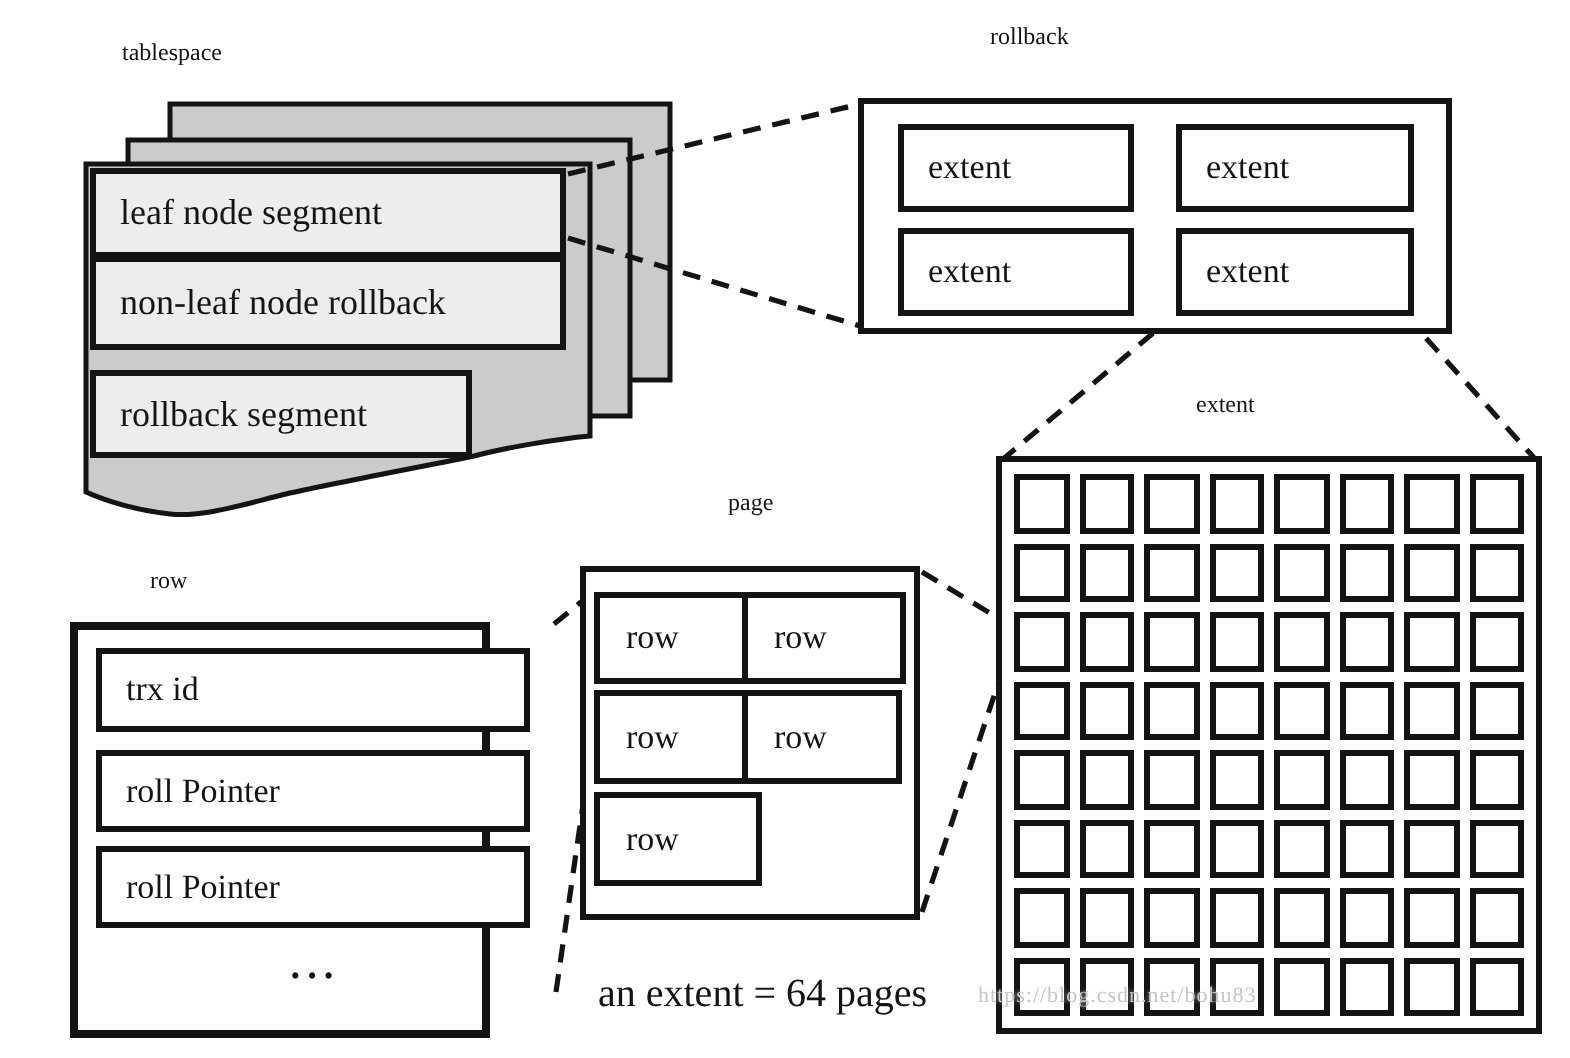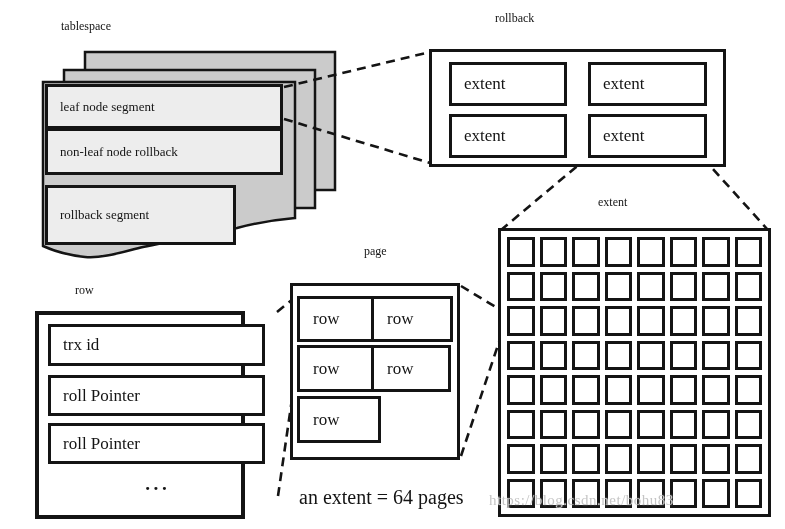--- a/index.html
+++ b/index.html
@@ -11,34 +11,34 @@
   #canvas{position:relative;width:785px;height:529px;background:var(--background);overflow:hidden;}
   #underlay{position:absolute;left:0;top:0;z-index:0;}
   .abs{position:absolute;box-sizing:border-box;}
   .lbl{font-size:12px;line-height:18px;white-space:pre;z-index:2;}
   .box{border:3px solid var(--border);background:var(--box_fill);z-index:1;}
   .cellbox{border:3px solid var(--border);background:var(--box_fill);
            display:flex;align-items:center;font-size:17px;white-space:pre;}
   .pl{padding-left:12px;}
   
   .strip{background:var(--panel);border:3px solid var(--border);
-         display:flex;align-items:center;font-size:13px;z-index:1;}
+         display:flex;align-items:center;font-size:18px;z-index:1;}
   
   #segment-box .ext{position:absolute;box-sizing:border-box;}
   
   #extent-grid{display:grid;grid-template-columns:repeat(8,1fr);grid-template-rows:repeat(8,1fr);
                gap:5px;padding:6px;}
   #extent-grid .pcell{border:3px solid var(--border);background:var(--box_fill);box-sizing:border-box;}
   
   .rowpair{display:flex;align-items:stretch;}
   .rowpair .rcell{display:flex;align-items:center;box-sizing:border-box;
                   font-size:17px;padding-left:13px;}
   .rowpair .rcell.first{border-right:3px solid var(--border);}
   #caption{font-size:20px;z-index:2;}
-  #watermark{font-size:15px;color:var(--watermark);letter-spacing:.5px;z-index:5;
+  #watermark{font-size:11px;color:var(--watermark);letter-spacing:.5px;z-index:5;
              text-shadow:0 0 2px rgba(255,255,255,.65);white-space:nowrap;}
   .dots{font-size:19px;font-weight:bold;text-align:center;letter-spacing:2px;z-index:2;}
 </style>
 </head>
 <body>
 
 <div id="canvas">
 
   <svg id="underlay" width="785" height="529" viewBox="0 0 785 529">
     <rect x="85" y="52" width="250" height="138" style="fill:var(--sheet);stroke:var(--border);stroke-width:2.5"></rect>
@@ -53,21 +53,21 @@
       <line x1="461" y1="286" x2="499" y2="309"></line>
       <line x1="461" y1="456" x2="499" y2="342"></line>
       <line x1="277" y1="312" x2="293" y2="299"></line>
       <line x1="278" y1="496" x2="293" y2="392"></line>
     </g>
   </svg>
 
   <div class="abs lbl" style="left:61px;top:17px">tablespace</div>
   <div class="abs strip pl" style="left:45px;top:84px;width:238px;height:45px">leaf node segment</div>
   <div class="abs strip pl" style="left:45px;top:128px;width:238px;height:47px">non-leaf node rollback</div>
-  <div class="abs strip pl" style="left:45px;top:185px;width:191px;height:60px">rollback segment</div>
+  <div class="abs strip pl" style="left:45px;top:185px;width:191px;height:44px">rollback segment</div>
 
   <div class="abs lbl" style="left:495px;top:9px">rollback</div>
   <div id="segment-box" class="abs box" style="left:429px;top:49px;width:297px;height:118px">
     <div class="ext cellbox pl" style="left:17px;top:10px;width:118px;height:44px">extent</div>
     <div class="ext cellbox pl" style="left:156px;top:10px;width:119px;height:44px">extent</div>
     <div class="ext cellbox pl" style="left:17px;top:62px;width:118px;height:44px">extent</div>
     <div class="ext cellbox pl" style="left:156px;top:62px;width:119px;height:44px">extent</div>
   </div>
 
   <div class="abs lbl" style="left:598px;top:193px">extent</div>

